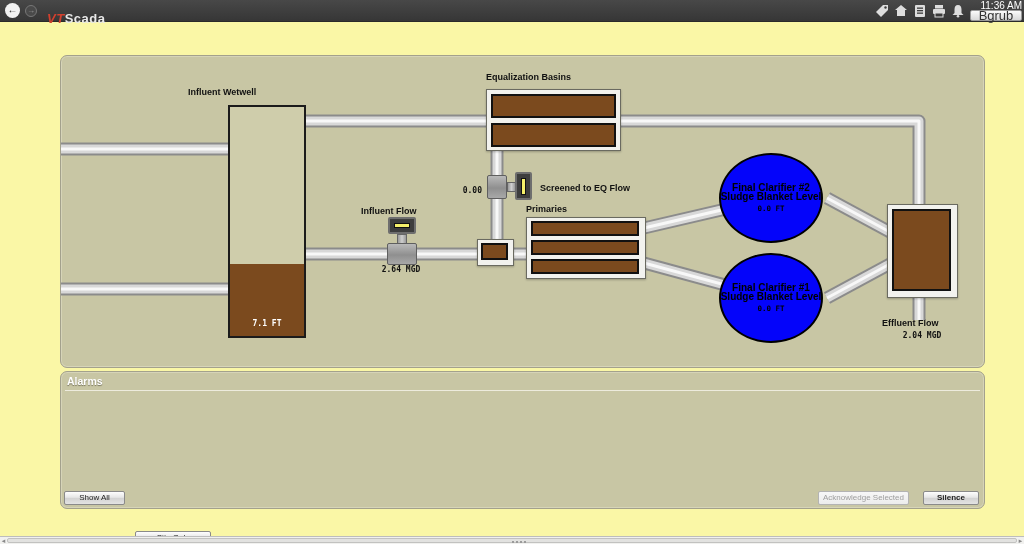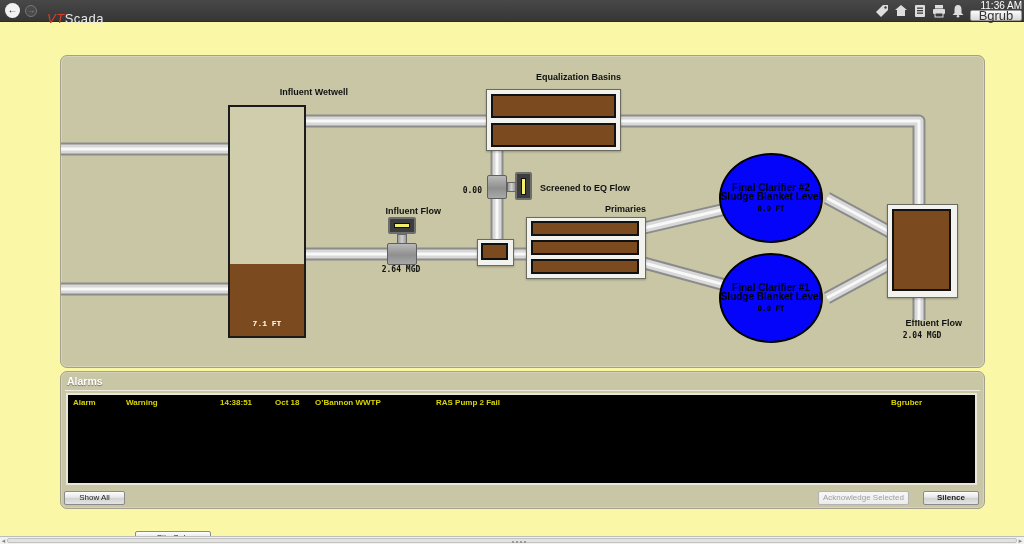--- a/index.html
+++ b/index.html
@@ -9,21 +9,21 @@
 
   
   .topbar { position:absolute; left:0; top:0; width:1024px; height:22px;
     background:linear-gradient(#484848,#363636); border-bottom:1px solid #2a2a2a;
     display:flex; align-items:center; z-index:10; }
   .navbtn { width:15px; height:15px; border-radius:50%; background:#f2f2f2;
     color:#222; font-size:10px; font-weight:bold; line-height:14px; text-align:center;
     margin-left:5px; }
   .navbtn.fwd { width:12px; height:12px; background:#4a4a4a; color:#999;
     border:1px solid #777; line-height:10px; font-size:8px; }
-  .logo { margin-left:10px; font-size:13px; font-weight:normal; letter-spacing:.5px;margin-top:15px; }
+  .logo { margin-left:10px; font-size:13px; font-weight:bold; letter-spacing:.5px;margin-top:15px; }
   .logo .vt { color:#D2402E; font-style:italic; }
   .logo .scada { color:#E8E8E8; }
   .title-center { position:absolute; left:0; right:0; text-align:center;
     color:#E4E4E4; font-size:12px; }
   .top-right { position:absolute; right:2px; top:0; height:22px;
     display:flex; align-items:center; gap:5px; }
   .tb-icon { width:14px; height:14px; display:inline-block; }
   .tb-icon svg { width:14px; height:14px; fill:#DDDDDD; }
   .clockbox { display:flex; flex-direction:column; align-items:flex-end; width:52px; }
   .clock { color:#fff; font-size:10px; line-height:9px; }
@@ -32,37 +32,37 @@
     border-radius:2px; line-height:9px; }
 
   
   .panel { position:absolute; background:#C8C6A4; border:1px solid #A3A18C;
     border-radius:7px; box-shadow:inset 0 0 0 1px #D6D4B8; }
   #process-panel { left:60px; top:55px; width:925px; height:313px; }
   #alarm-panel   { left:60px; top:371px; width:925px; height:138px; }
 
   .abs { position:absolute; }
   .lbl { position:absolute; font-size:9px; font-weight:bold; color:#111;
-    text-align:right; white-space:nowrap; }
+    text-align:left; white-space:nowrap; }
   .val { position:absolute; font-family:"DejaVu Sans Mono", monospace;
     font-size:8px; font-weight:bold; color:#111; text-align:center; white-space:nowrap; }
 
   
   #pipes { position:absolute; left:0; top:0; width:925px; height:313px; z-index:1; }
   .pipe-outer { stroke:#8B8B8B; stroke-width:13; fill:none; stroke-linejoin:round; }
   .pipe-mid   { stroke:#D8D8D8; stroke-width:9;  fill:none; stroke-linejoin:round; }
   .pipe-core  { stroke:#F8F8F8; stroke-width:3;  fill:none; stroke-linejoin:round; }
 
   
   .wetwell { left:167px; top:49px; width:78px; height:233px; background:#CFCDAB;
     border:2px solid #1b1b1b; z-index:2; }
   .wetwell .fill { position:absolute; left:0; bottom:0; width:100%; height:72px;
     background:#7B4A1E; }
   .wetwell .level { position:absolute; left:0; bottom:8px; width:100%;
-    color:#fff;font-family:Liberation Mono, monospace; }
+    color:#fff; }
 
   
   .frame { background:#F2F2EE; border:1px solid #6a6a60; z-index:2;
     box-shadow:0 1px 2px rgba(0,0,0,.25); }
   .brownbar { position:absolute; background:#7B4A1E; border:2px solid #111; }
 
   
   .clarifier { border-radius:50%; background:#0404FA; border:2px solid #000;
     display:flex; flex-direction:column; justify-content:center; align-items:center;
     z-index:2; }
@@ -269,31 +269,20 @@
   <div class="lbl" style="left:821px; top:262px; width:80px;">Effluent Flow</div>
   <div class="val" style="left:821px; top:275px; width:80px;">2.04 MGD</div>
 
 
 </div>
 
 <div class="panel" id="alarm-panel">
   <div class="alarm-title">Alarms</div>
   <div class="alarm-sep"></div>
 
-  <div class="alarm-list">
-    <div class="alarm-row">
-      <span style="left:5px;">Alarm</span>
-      <span style="left:58px;">Warning</span>
-      <span style="left:152px;">14:38:51</span>
-      <span style="left:207px;">Oct 18</span>
-      <span style="left:247px;">O’Bannon WWTP</span>
-      <span style="left:368px;">RAS Pump 2 Fail</span>
-      <span style="left:823px;">Bgruber</span>
-    </div>
-  </div>
 
   <div class="btn" style="left:3px;  top:119px; width:61px;">Show All</div>
   <div class="btn" style="left:74px; top:119px; width:76px;margin-top:40px;">Site Only</div>
   <div class="btn disabled" style="left:757px; top:119px; width:91px;">Acknowledge Selected</div>
   <div class="btn bold" style="left:862px; top:119px; width:56px;">Silence</div>
 </div>
 
 <div class="hscroll">
   <div class="harrow" style="left:0;">◄</div>
   <div class="hthumb">

